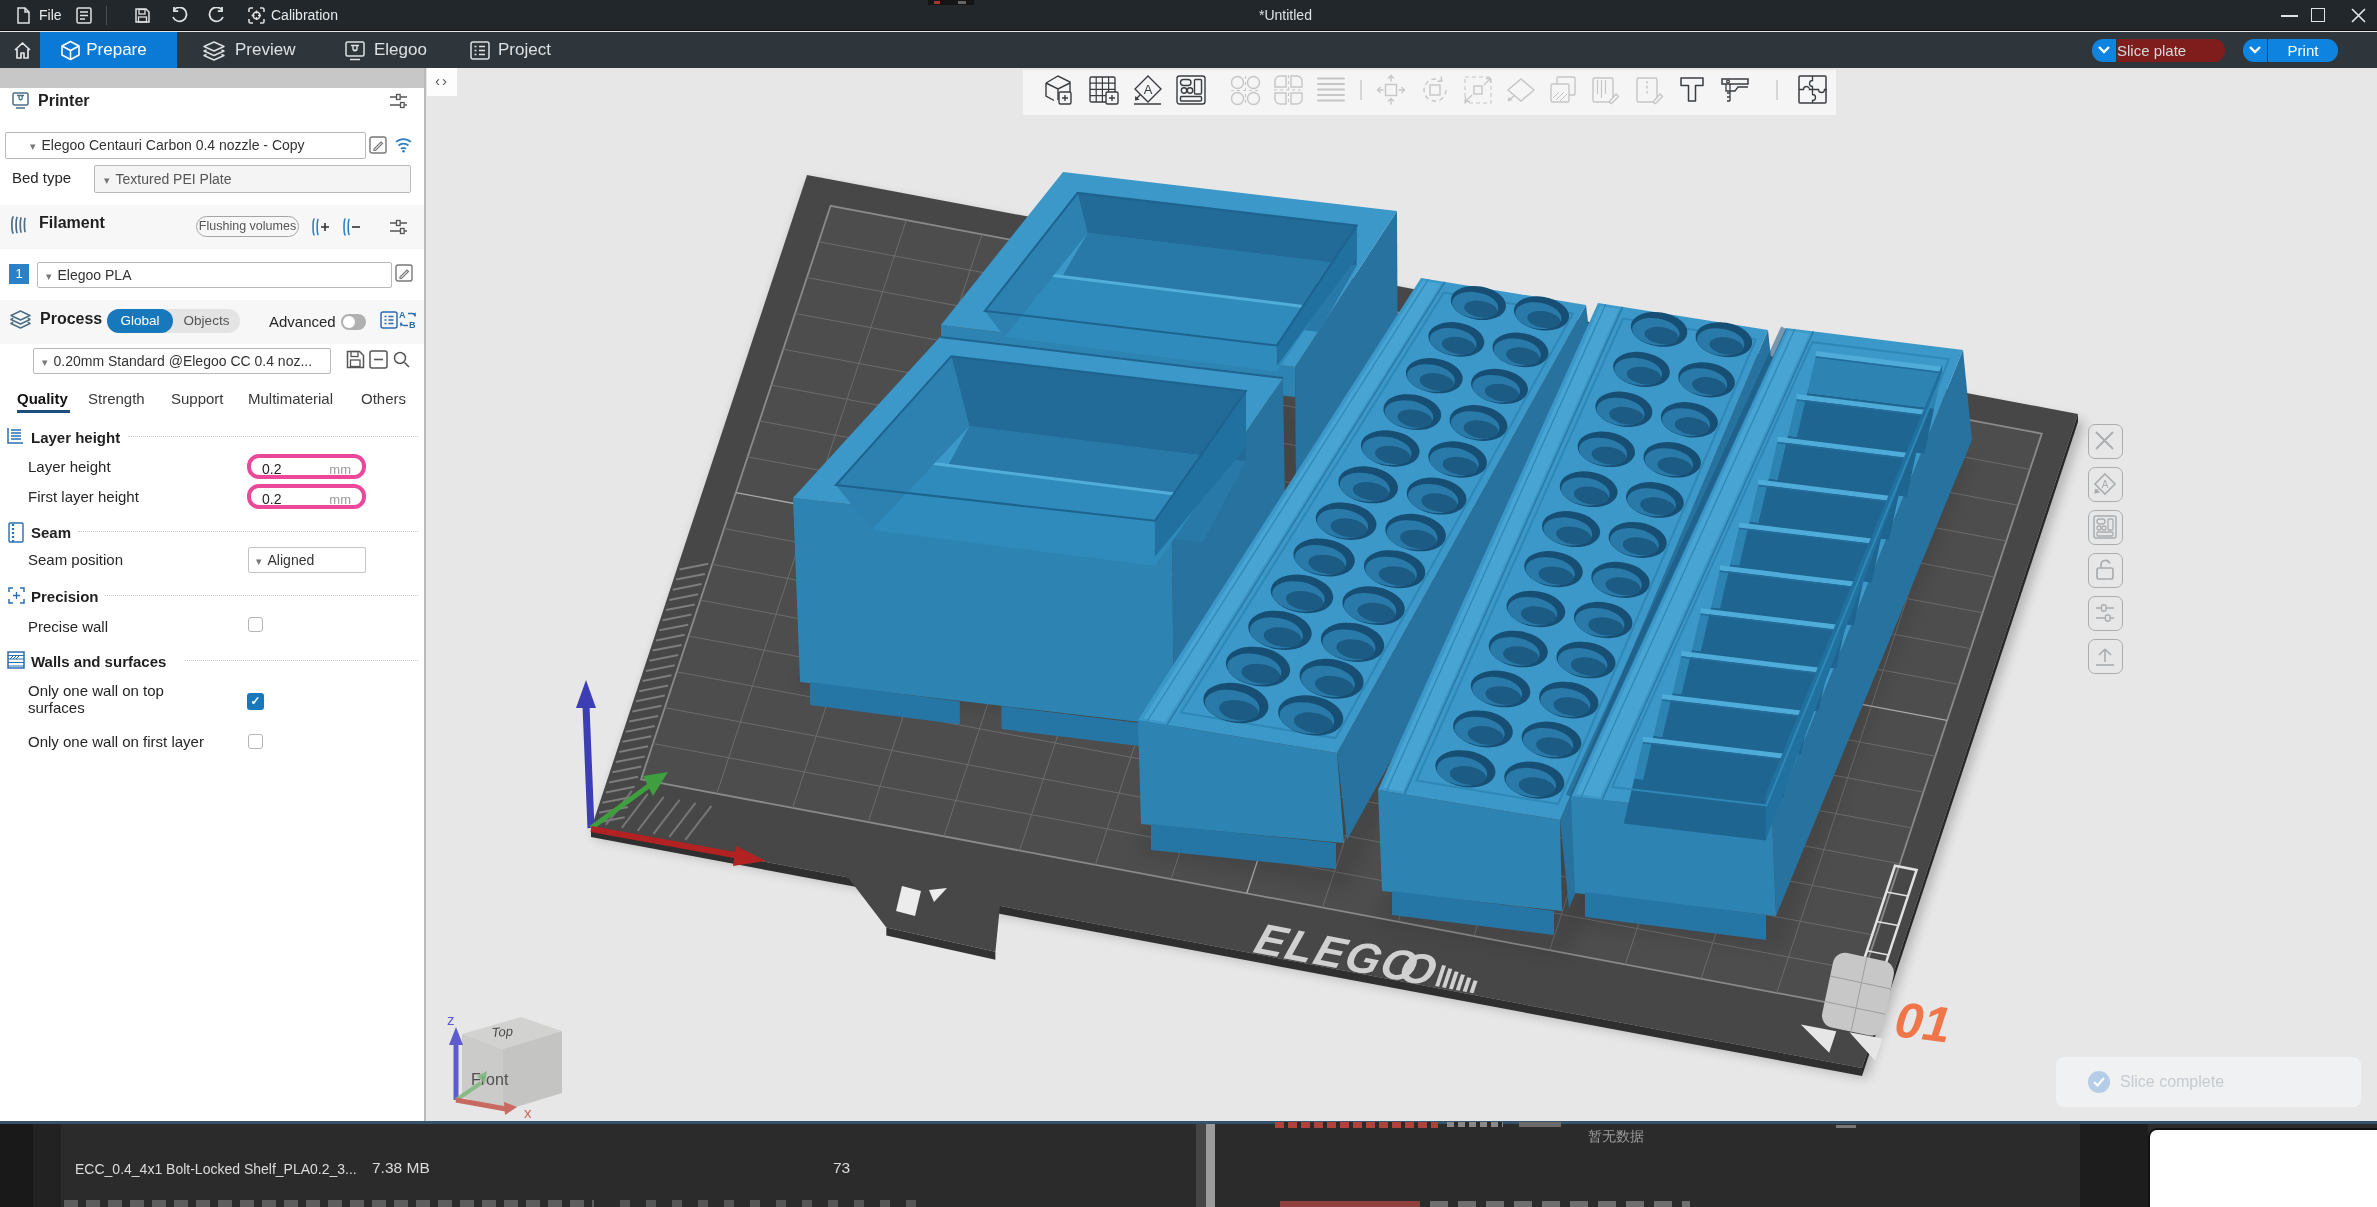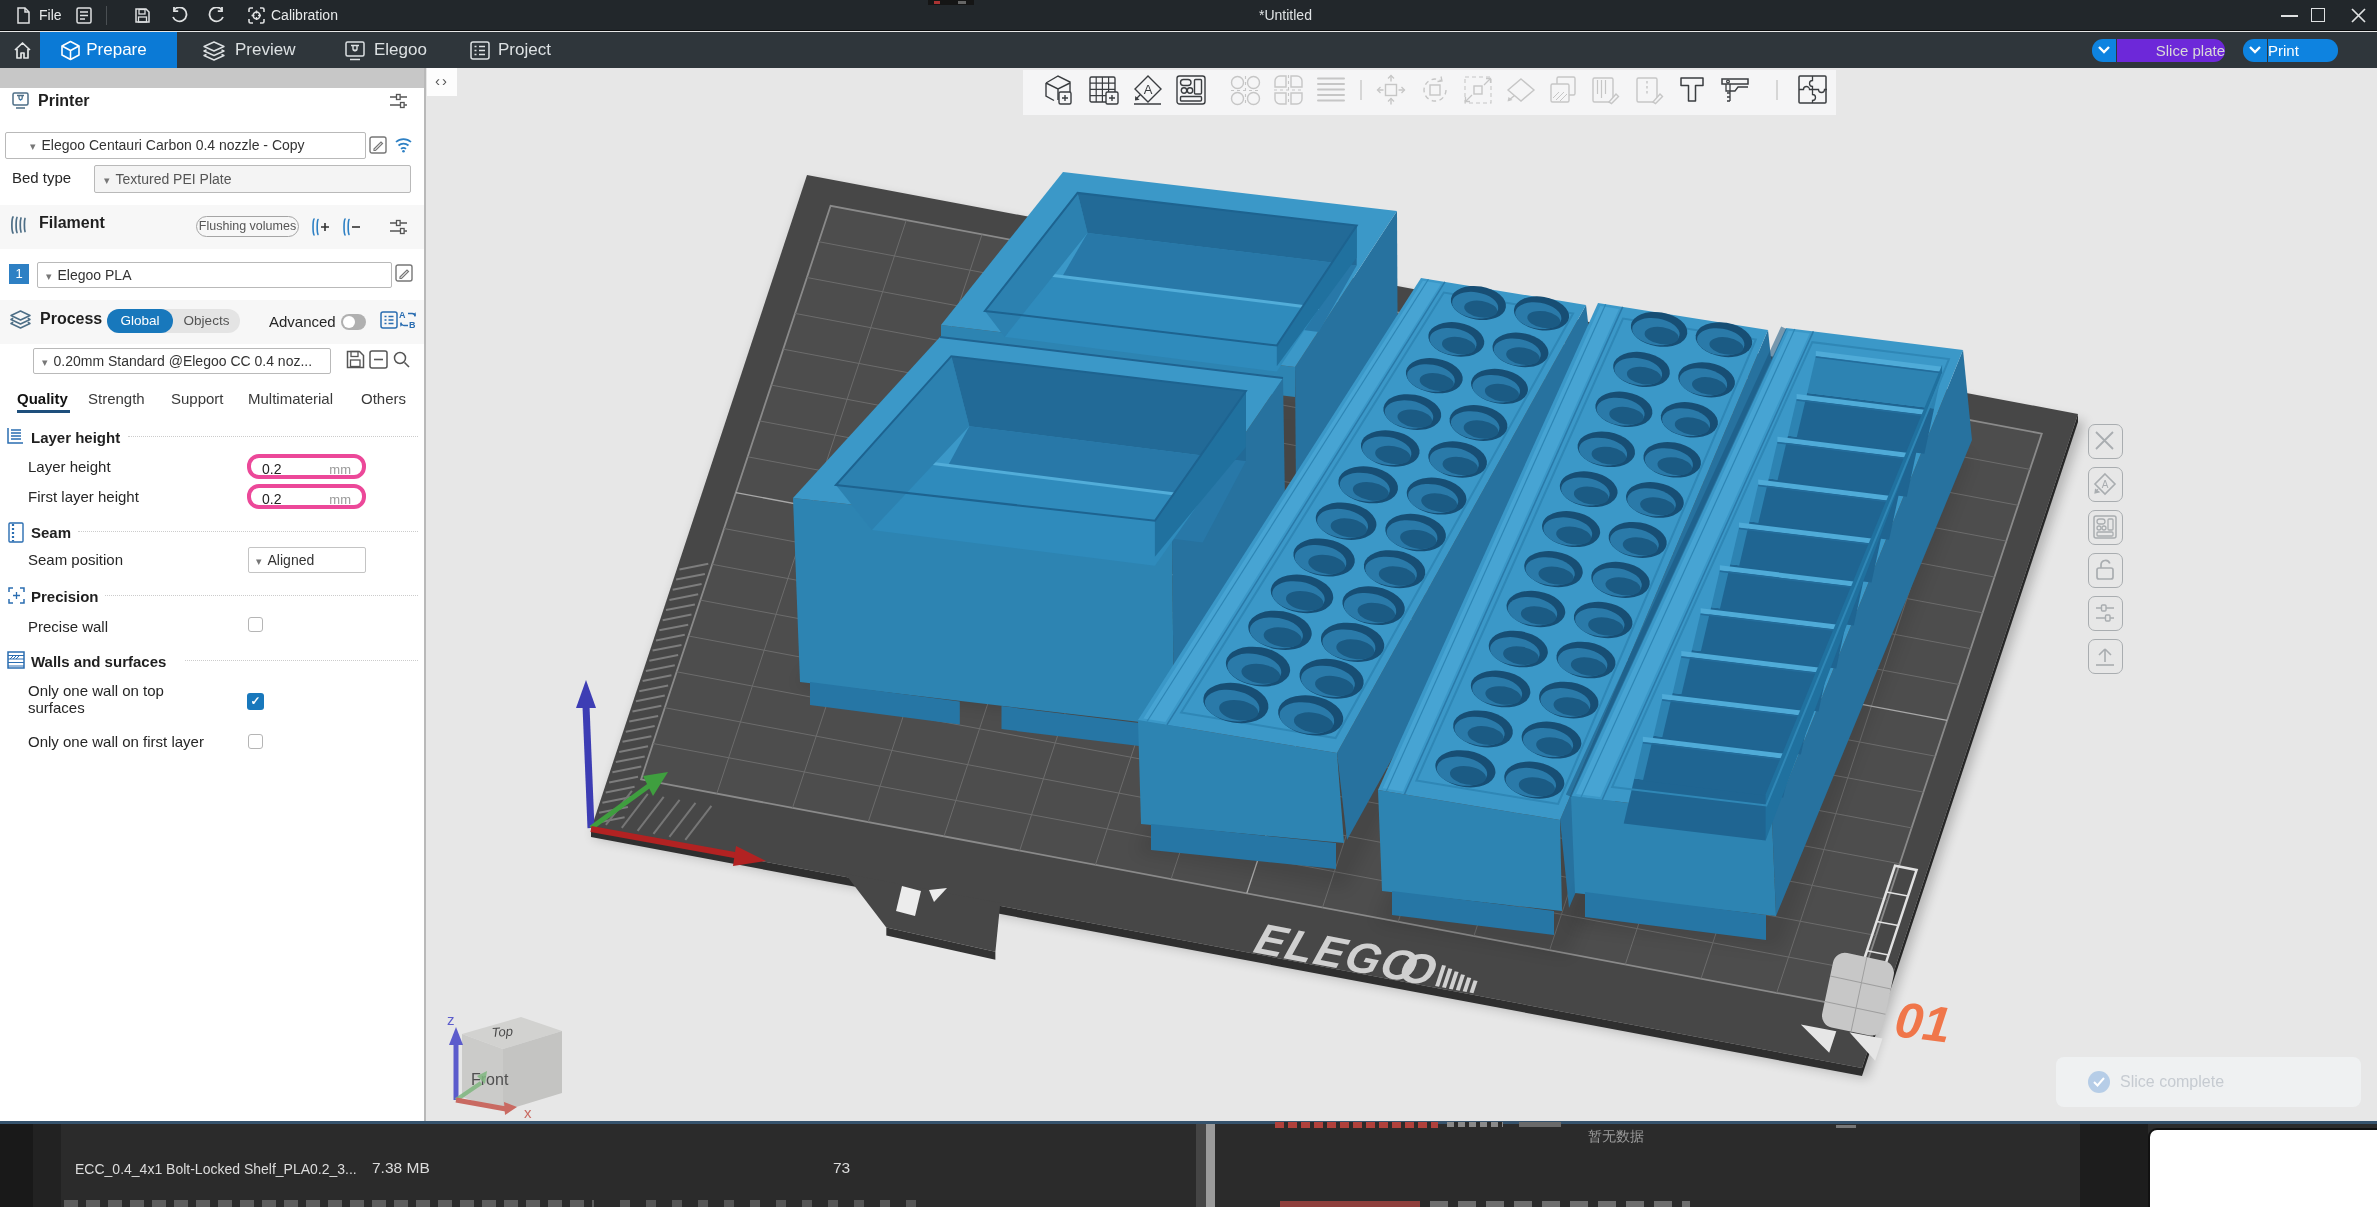--- a/index.html
+++ b/index.html
@@ -800,27 +800,27 @@
         </g>
 </g>
 </svg>
 </div>
 <div id="print-group" style="left:2092px;top:39px">
   <div class="abs" style="left:0;top:0;width:24px;height:23px;background:#0e83e0;border-radius:11px 0 0 11px;">
       <svg class="abs" style="left:5px;top:6px" width="14" height="11" viewBox="0 0 14 11">
         <path d="M2 2l5 5 5-5" fill="none" stroke="#fff" stroke-width="2.4"></path>
       </svg>
     </div>
-  <div class="abs" style="left:25px;top:0;width:108px;height:23px;background:#6d28d9;border-radius:0 11px 11px 0;color:#d9d9d9;font-size:15px;text-align:right;line-height:23px">Slice plate</div>
+  <div class="abs" style="left:25px;top:0;width:108px;height:23px;background:#7f1d1d;border-radius:0 11px 11px 0;color:#d9d9d9;font-size:15px;text-align:left;line-height:23px">Slice plate</div>
   <div class="abs" style="left:151px;top:0;width:24px;height:23px;background:#0e83e0;border-radius:11px 0 0 11px;">
       <svg class="abs" style="left:5px;top:6px" width="14" height="11" viewBox="0 0 14 11">
         <path d="M2 2l5 5 5-5" fill="none" stroke="#fff" stroke-width="2.4"></path>
       </svg>
     </div>
-  <div class="abs" style="left:176px;top:0;width:70px;height:23px;background:#0e83e0;border-radius:0 11px 11px 0;color:#fff;font-size:15px;line-height:23px">Print</div>
+  <div class="abs" style="left:176px;top:0;width:70px;height:23px;background:#0e83e0;border-radius:0 11px 11px 0;color:#fff;font-size:15px;text-align:center;line-height:23px">Print</div>
 </div>
 <div id="sideicons">
   <div class="sic">
       <svg class="abs" style="left:5px;top:5px" width="21" height="21" viewBox="0 0 21 21">
         <path d="M2 2l17 17M19 2 2 19" stroke="#a9adb0" stroke-width="1.8"></path>
       </svg>
     </div>
   <div class="sic">
       <svg class="abs" style="left:3px;top:3px" width="26" height="26" viewBox="0 0 26 26">
         <path d="M13 3l10 10-10 10L3 13z" fill="none" stroke="#a9adb0" stroke-width="1.6"></path>

